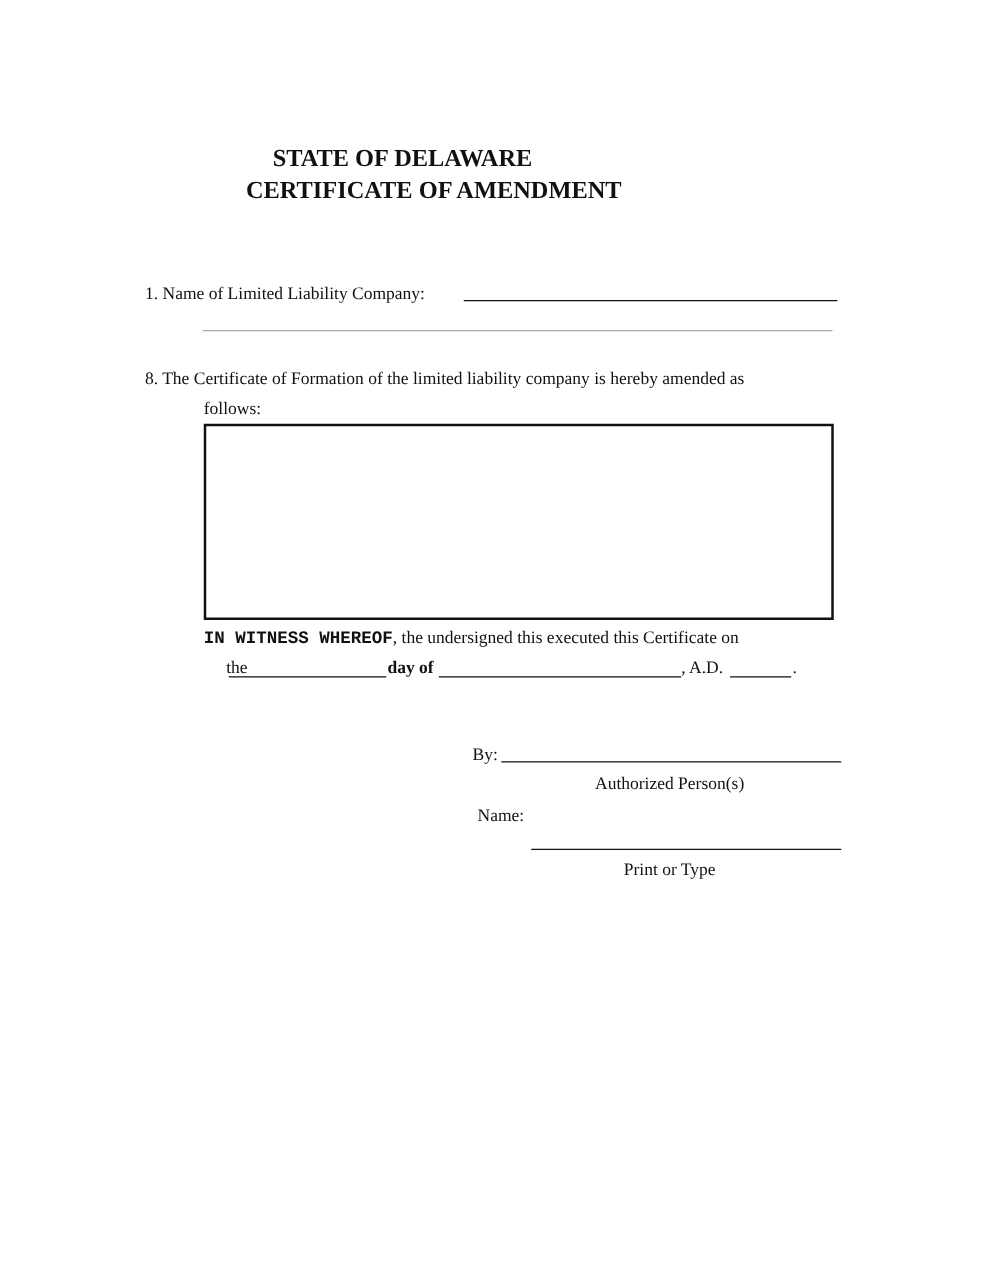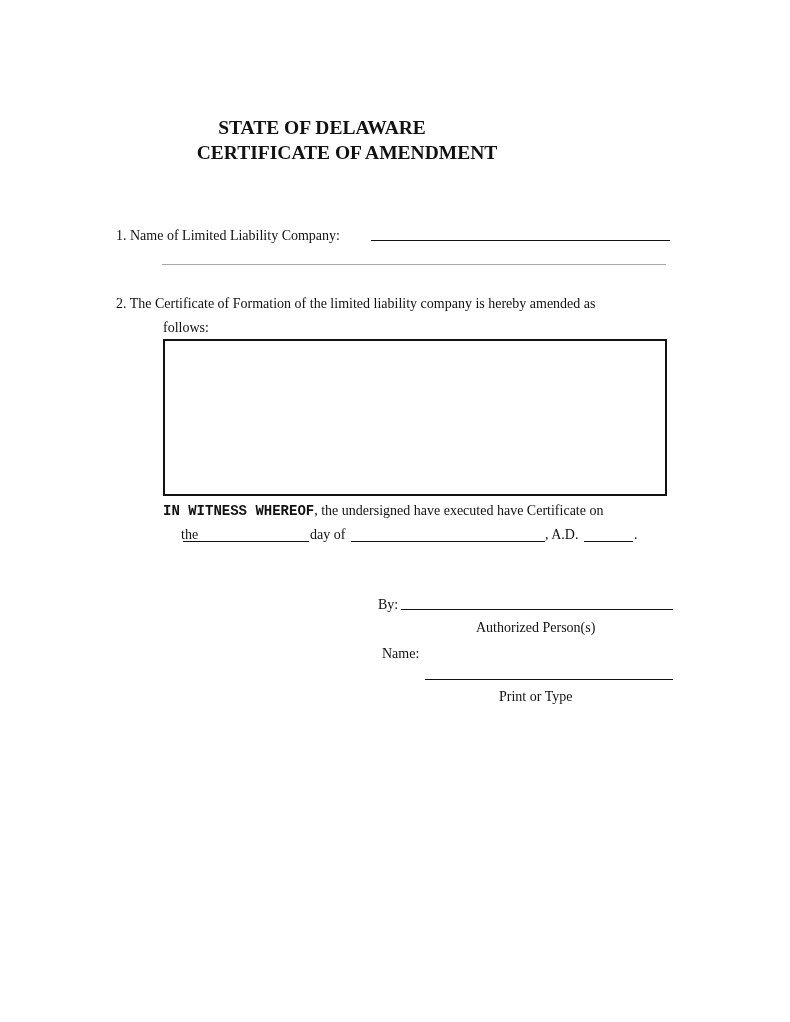--- a/index.html
+++ b/index.html
@@ -54,35 +54,35 @@
 
   <div class="abs title" style="top:117px;">STATE OF DELAWARE</div>
   <div class="abs title" style="top:142px;padding-left:25px;">CERTIFICATE OF AMENDMENT</div>
 
   <div class="abs txt" style="left:116px; top:228px;">1. Name of Limited Liability Company:</div>
   <div class="line" style="left:371px; top:240px; width:299px;">
     <span class="abs txt" style="left:4px; top:-16px;"></span>
   </div>
   <div class="line gray" style="left:162px; top:264px; width:504px;"></div>
 
-  <div class="abs txt" style="left:116px; top:296px;">2. The Certificate of Formation of the limited liability company is hereby amended as</div>
+  <div class="abs txt" style="left:116px; top:296px;">8. The Certificate of Formation of the limited liability company is hereby amended as</div>
   <div class="abs txt" style="left:163px; top:320px;">follows:</div>
   <div class="amend-box">
     <span class="abs txt" style="left:6px; top:6px;"></span>
   </div>
 
   <div class="abs txt" style="left:163px; top:503px;">
-    <span class="bold">IN WITNESS WHEREOF</span><span>, the undersigned have executed have Certificate on</span>
+    <span class="bold">IN WITNESS WHEREOF</span><span>, the undersigned this executed this Certificate on</span>
   </div>
 
   <div class="abs txt" style="left:163px; top:527px;margin-left:18px;">the</div>
   <div class="line" style="left:183px; top:541px; width:126px;">
     <span class="abs txt" style="left:4px; top:-16px;"></span>
   </div>
-  <div class="abs txt" style="left:310px; top:527px;">day of</div>
+  <div class="abs txt" style="left:310px; top:527px;font-weight:bold;">day of</div>
   <div class="line" style="left:351px; top:541px; width:194px;">
     <span class="abs txt" style="left:4px; top:-16px;"></span>
   </div>
   <div class="abs txt" style="left:545px; top:527px;">, A.D.</div>
   <div class="line" style="left:584px; top:541px; width:49px;">
     <span class="abs txt" style="left:4px; top:-16px;"></span>
   </div>
   <div class="abs txt" style="left:634px; top:527px;">.</div>
 
   <div class="abs txt" style="left:378px; top:597px;">By:</div>

